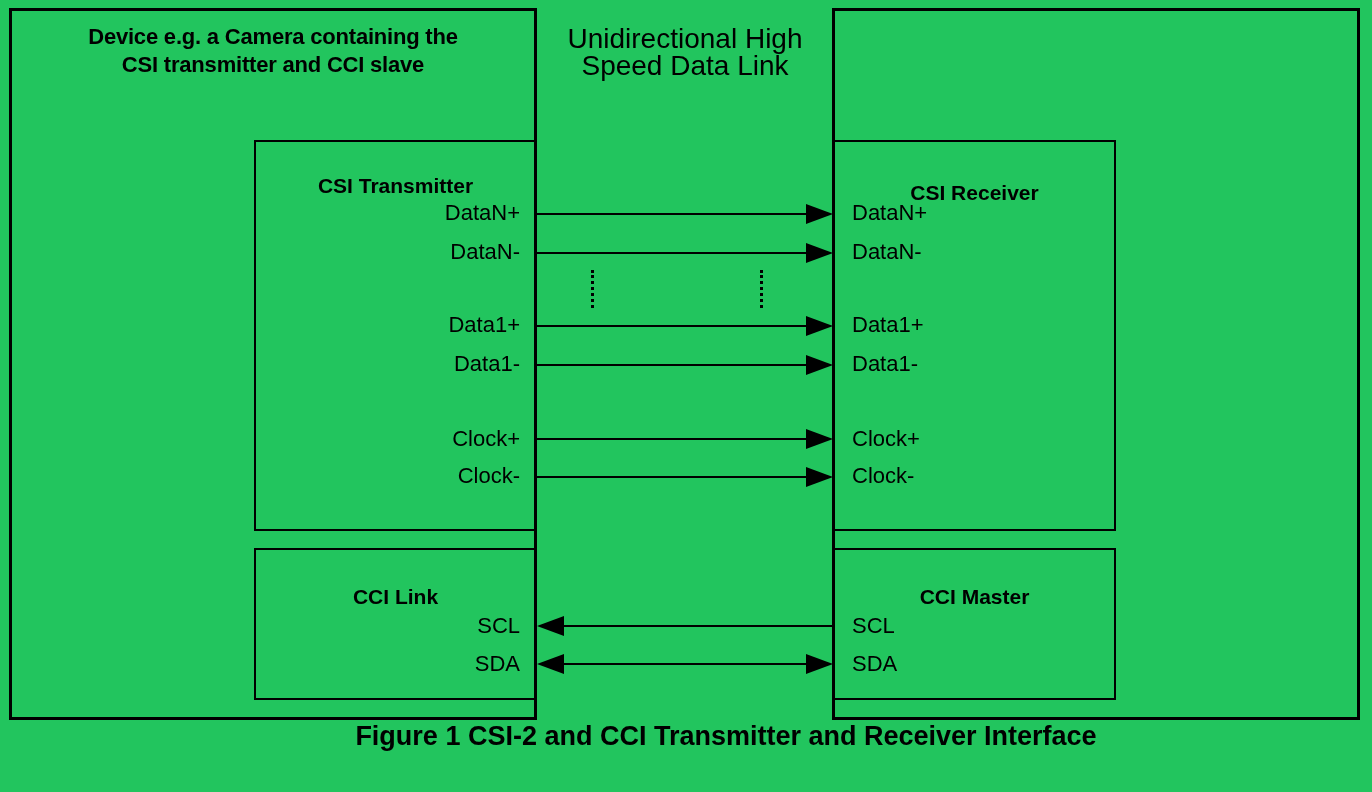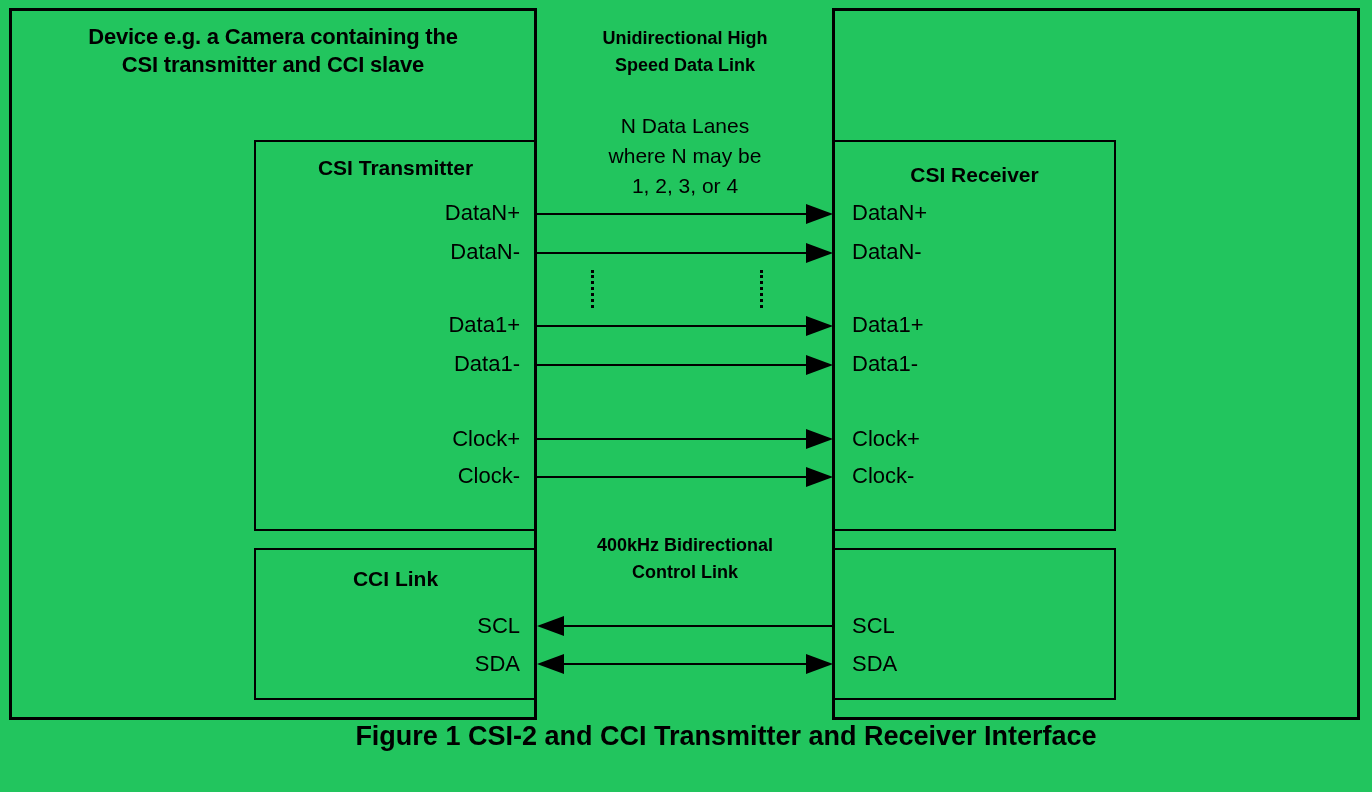--- a/index.html
+++ b/index.html
@@ -44,25 +44,26 @@
     white-space: pre-line;
     letter-spacing: -0.2px;
   }
   .block-title {
     position: absolute;
     font-weight: bold;
     font-size: 21px;
     line-height: 26px;
     text-align: center;
     white-space: nowrap;
+    margin-top: 18px;
   }
   .link-title {
     position: absolute;
-    font-weight: bold;
-    font-size: 18px;
+    font-weight: normal;
+    font-size: 28px;
     line-height: 27px;
     text-align: center;
     white-space: pre-line;
   }
   .link-sub {
     position: absolute;
     font-weight: normal;
     font-size: 21px;
     line-height: 30px;
     text-align: center;
@@ -147,31 +148,27 @@
   <div class="block-title" style="left:833px; top:162px; width:283px;">CSI Receiver</div>
 
   <div class="sig left" style="left:852px; top:202px; width:240px;">DataN+</div>
   <div class="sig left" style="left:852px; top:241px; width:240px;">DataN-</div>
   <div class="sig left" style="left:852px; top:314px; width:240px;">Data1+</div>
   <div class="sig left" style="left:852px; top:353px; width:240px;">Data1-</div>
   <div class="sig left" style="left:852px; top:428px; width:240px;">Clock+</div>
   <div class="sig left" style="left:852px; top:465px; width:240px;">Clock-</div>
 
   <div class="box-inner" style="left:833px; top:548px; width:283px; height:152px;"></div>
+  <div class="block-title" style="left:833px; top:566px; width:283px;">CCI Master</div>
   <div class="sig left" style="left:852px; top:615px; width:240px;">SCL</div>
   <div class="sig left" style="left:852px; top:653px; width:240px;">SDA</div>
 
   <div class="link-title" style="left:545px; top:25px; width:280px;">Unidirectional High
 Speed Data  Link</div>
-  <div class="link-sub" style="left:545px; top:111px; width:280px;">N Data Lanes
-where N may be
-1, 2, 3, or 4</div>
 
-  <div class="link-title" style="left:545px; top:532px; width:280px;">400kHz Bidirectional
-Control Link</div>
 
   <div class="wire" style="left:537px; top:213px; width:269px;"></div>
   <div class="arrow-r" style="left:806px; top:204px;"></div>
 
   <div class="wire" style="left:537px; top:252px; width:269px;"></div>
   <div class="arrow-r" style="left:806px; top:243px;"></div>
 
   <div class="vdots" style="left:591px; top:270px; height:38px;"></div>
   <div class="vdots" style="left:760px; top:270px; height:38px;"></div>
 

